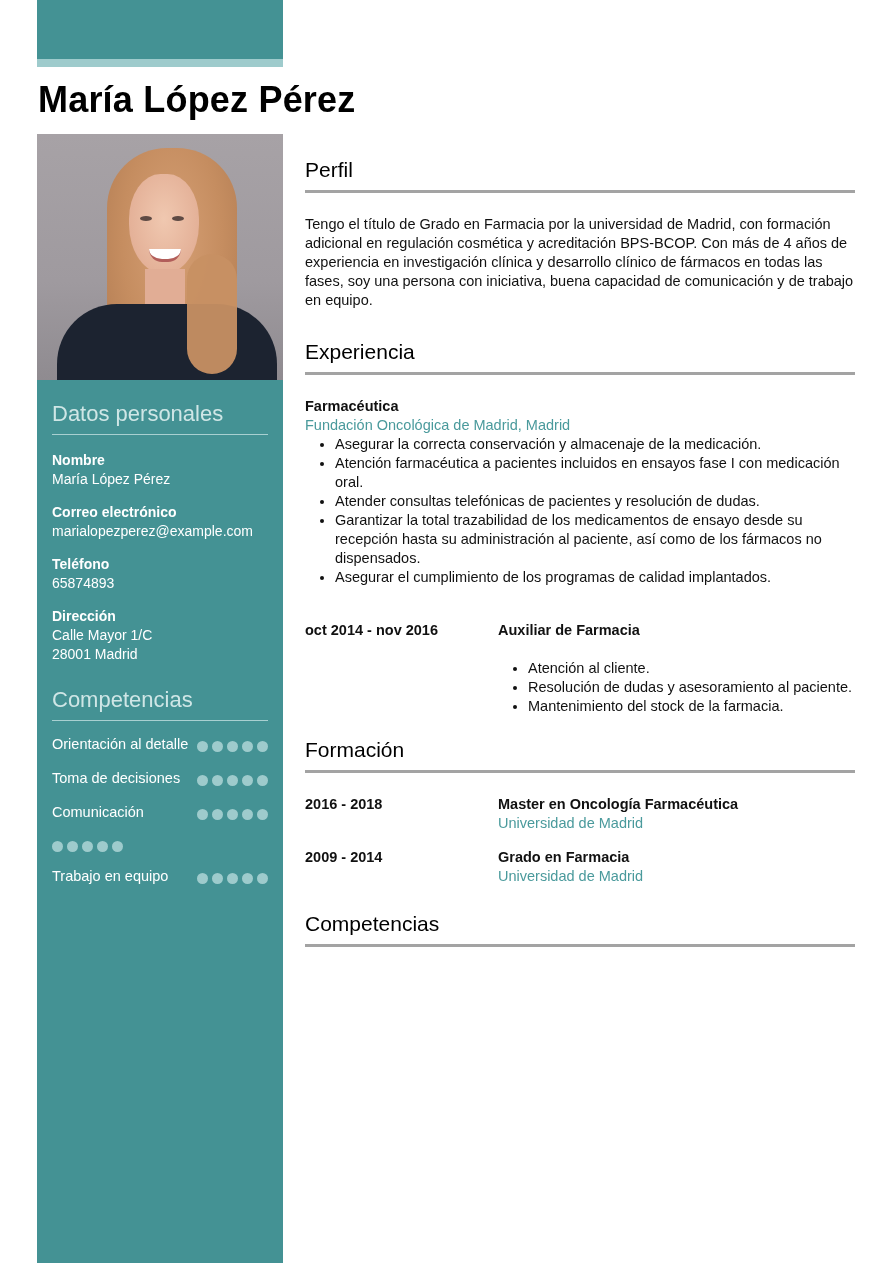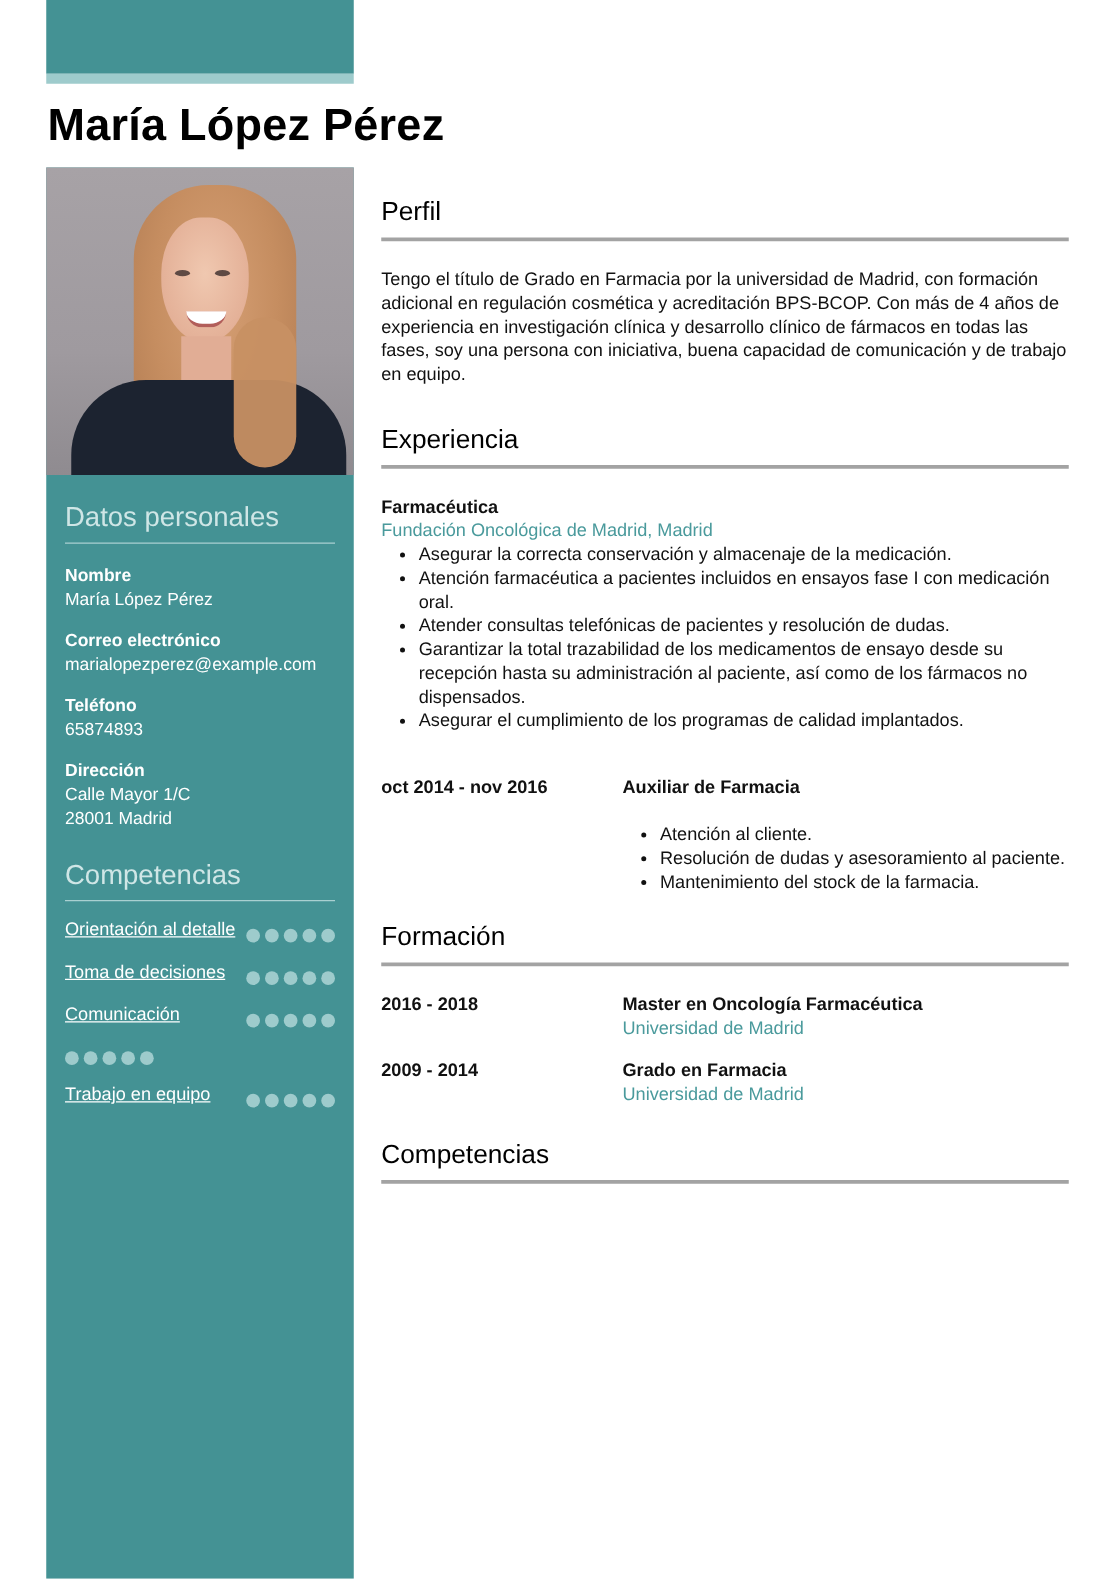--- a/index.html
+++ b/index.html
@@ -23,21 +23,21 @@
 
   .side-content { padding: 20px 15px 0 15px; color: #fff; }
   .side-heading { font-size: 22px; color: #cfe6e6; margin: 0; padding-bottom: 6px; border-bottom: 1px solid #a9d0d1; font-weight: normal; line-height: 28px; }
   .info-list { margin-top: 16px; }
   .info-item { margin-bottom: 14px; font-size: 14px; line-height: 19px; }
   .info-label { font-weight: bold; display: block; }
   .info-value { display: block; white-space: pre-line; }
 
   .skills-heading { margin-top: 22px; }
   .skill-list { margin-top: 14px; }
-  .skill-row { display: flex; justify-content: space-between; align-items: flex-end; margin-bottom: 15px; font-size: 14.5px; line-height: 19px; text-decoration: underline; }
+  .skill-row { display: flex; justify-content: space-between; align-items: center; margin-bottom: 15px; font-size: 14.5px; line-height: 19px; }
   .skill-name { width: 140px; }
   .dots { display: flex; gap: 4px; padding-top: 4px; }
   .dot { width: 11px; height: 11px; border-radius: 50%; background: #9ecbcc; }
 
   .main { position: absolute; left: 305px; top: 150px; width: 550px; }
   .section { margin-bottom: 22px; }
   .section-title { font-size: 21px; font-weight: normal; color: #000; margin: 0; line-height: 40px; border-bottom: 3px solid #a3a3a3; padding-bottom: 0; }
   .section-body { padding-top: 22px; font-size: 14.5px; line-height: 19px; color: #111; }
   .entry { display: flex; margin-bottom: 22px; }
   .entry-date { width: 193px; font-weight: bold; flex-shrink: 0; }

